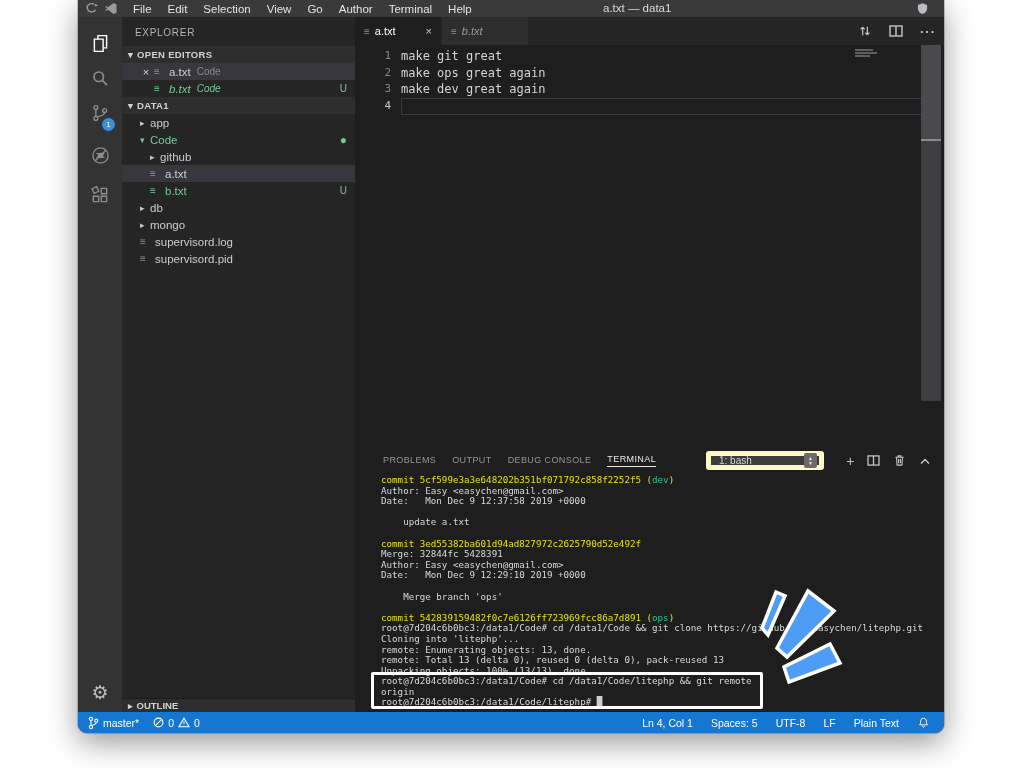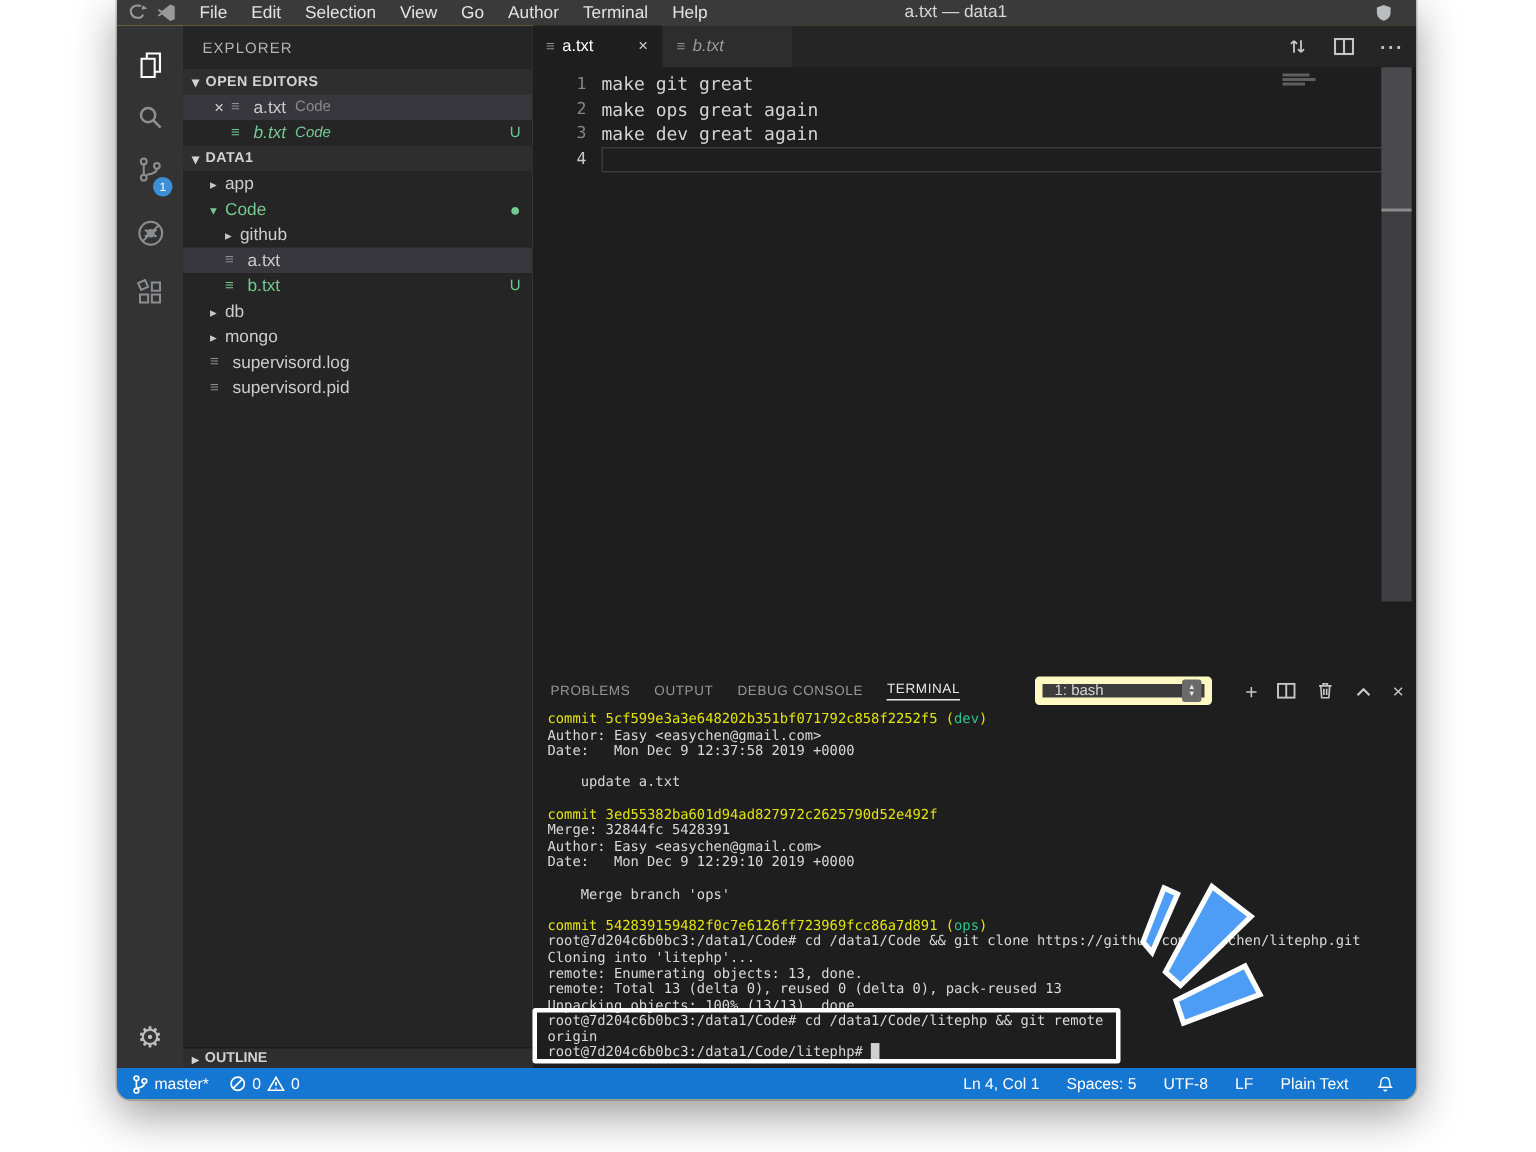--- a/index.html
+++ b/index.html
@@ -1,20 +1,20 @@
 <!DOCTYPE html>
 <html><head>
 <meta charset="utf-8">
 <style>
   * { margin:0; padding:0; box-sizing:border-box; }
   html,body { width:1024px; height:768px; background:#ffffff; font-family:"Liberation Sans", sans-serif; overflow:hidden; }
   .page { position:relative; width:1024px; height:768px; background:#fff; }
 
   .window { position:absolute; left:78px; top:0; width:866px; height:733px;
-    background:#fde047; border-radius:0 0 9px 9px; overflow:hidden;
+    background:#701a75; border-radius:0 0 9px 9px; overflow:hidden;
     box-shadow:0 10px 30px rgba(0,0,0,.4), 0 0 0 1px rgba(0,0,0,.2); }
 
   
   .menubar { position:absolute; left:0; top:0; width:100%; height:17px; background:#3a3a3a;
     display:flex; align-items:center; color:#e3e3e3; font-size:11.5px; }
   .mb-appicons { display:flex; align-items:center; gap:6px; padding:0 8px 0 6px; }
   .menus { display:flex; }
   .menu-item { padding:0 8px; cursor:default; }
   .mb-title { position:absolute; left:525px; top:0; height:17px; line-height:17px; color:#d8d8d8; font-size:11.5px; }
   .mb-shield { position:absolute; right:16px; top:2px; }
@@ -66,21 +66,21 @@
   .cl .ct { margin-left:10px; color:#d4d4d4; white-space:pre; }
   .cl.cur .ln { color:#c6c6c6; }
   .curbox { position:absolute; left:46px; top:52.5px; width:533px; height:17px; border:1px solid #3a3a40; }
   .minimap { position:absolute; left:500px; top:4px; width:24px; }
   .minimap div { height:1.6px; background:#5f5f5f; margin-bottom:1.6px; }
   .scrollstrip { position:absolute; left:566px; top:0; width:20px; height:356px; background:#3f3f43; cursor:pointer; }
   .scrollstrip .seg1 { position:absolute; top:0; left:0; width:100%; height:94px; background:#4a4a4e; }
   .scrollstrip .div { position:absolute; top:94px; left:0; width:100%; height:2px; background:#8b8b8e; }
 
   
-  .panel { position:absolute; left:0; top:431px; width:100%; height:264px; background:#1e1e1e; }
+  .panel { position:absolute; left:16px; top:431px; width:100%; height:264px; background:#1e1e1e; }
   .ptabs { position:absolute; left:12px; top:0; height:25px; display:flex; align-items:center; gap:16px; }
   .ptab { font-size:9px; letter-spacing:.4px; color:#969696; cursor:pointer; padding-bottom:2px; }
   .ptab.active { color:#e7e7e7; border-bottom:1px solid #e7e7e7; }
   .pselect { position:absolute; left:335px; top:3px; width:118px; height:19px; background:#3c3c3c; border:5px solid #fef9c3; border-radius:3px; color:#d6d6d6; font-size:10px; display:flex; align-items:center; padding-left:8px; cursor:pointer; }
   .pselect .ud { margin-left:auto; margin-right:2px; width:13px; height:15px; background:#6b6b6b; border-radius:2px; display:flex; flex-direction:column; justify-content:center; align-items:center; font-size:5px; line-height:5px; color:#eaeaea; }
   .pactions { position:absolute; right:8px; top:0; height:25px; display:flex; align-items:center; gap:13px; color:#c5c5c5; }
   .pactions .ic { cursor:pointer; display:flex; align-items:center; }
   .plus { font-size:14px; line-height:14px; }
 
   #term { position:absolute; left:10px; top:27px; width:572px; font-family:"DejaVu Sans Mono", monospace; font-size:9.2px; line-height:10.6px; white-space:pre; color:#d8d8d8; }

